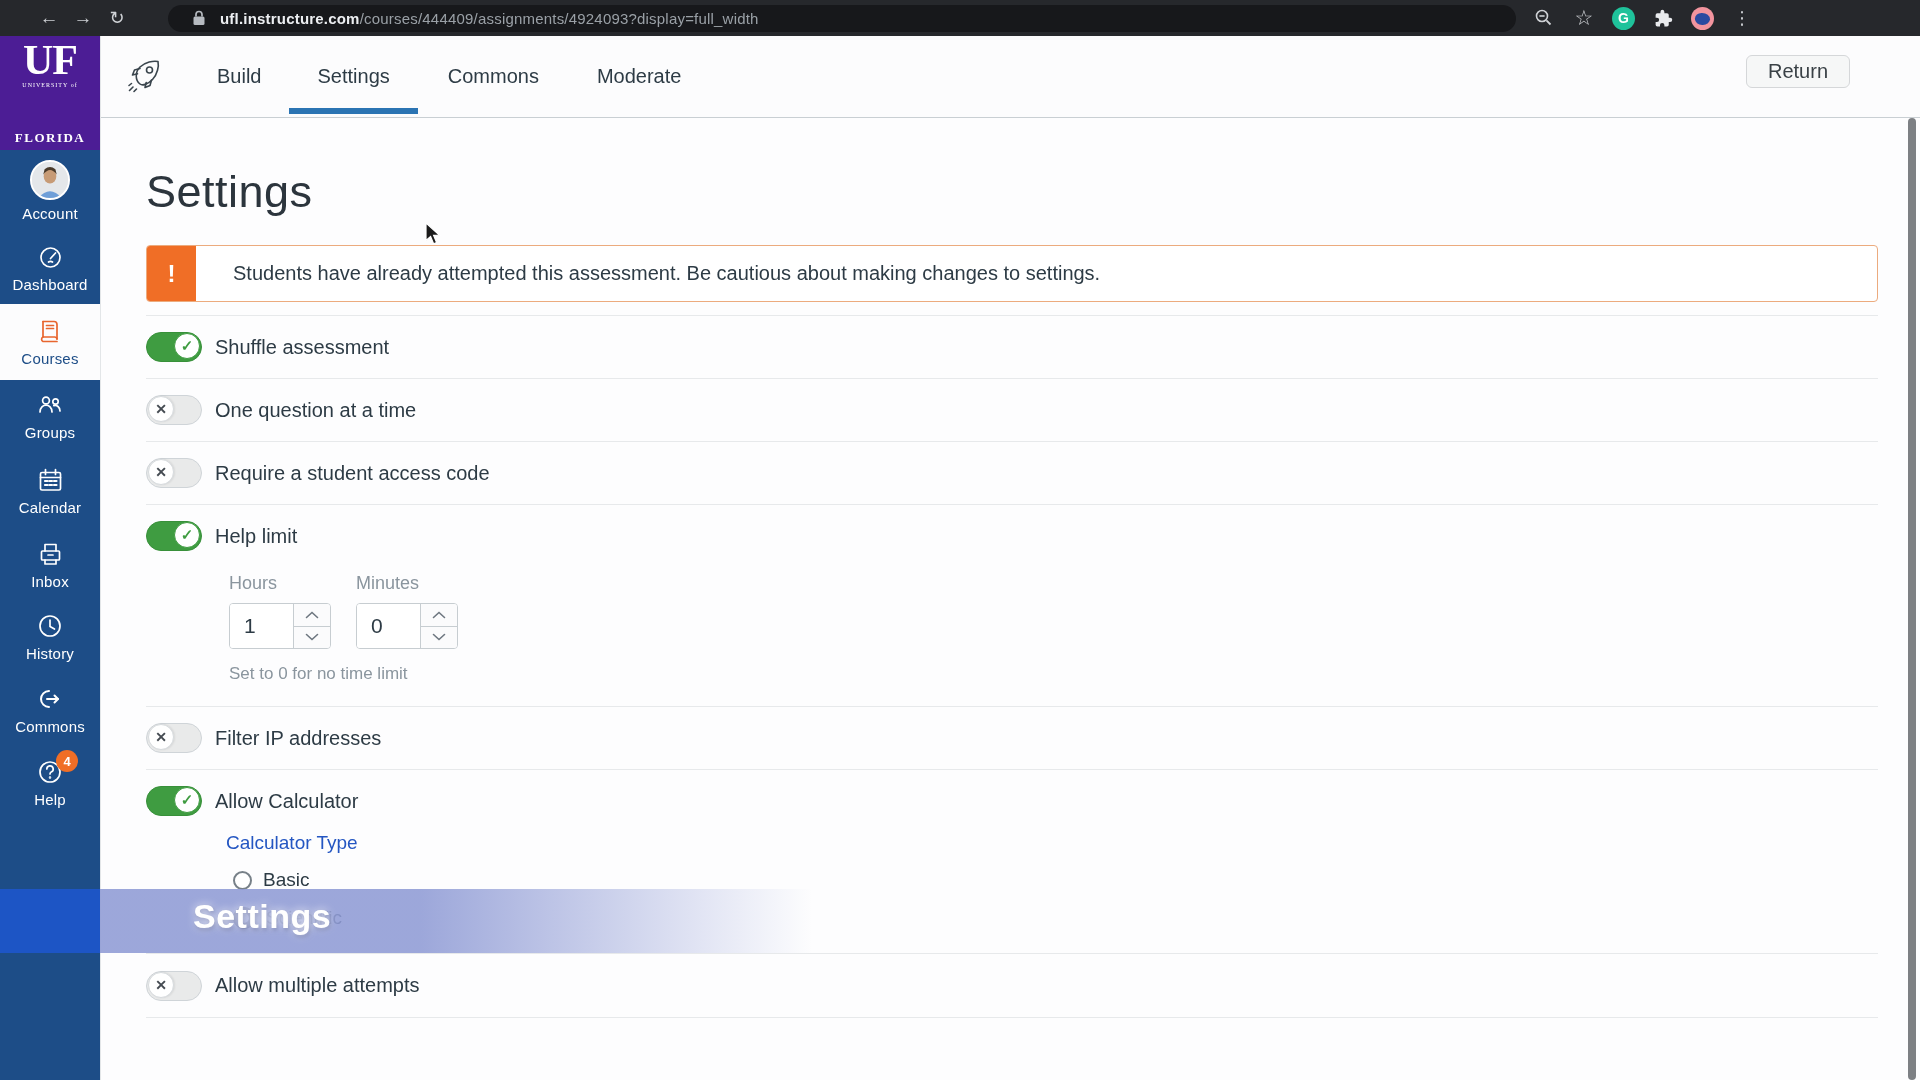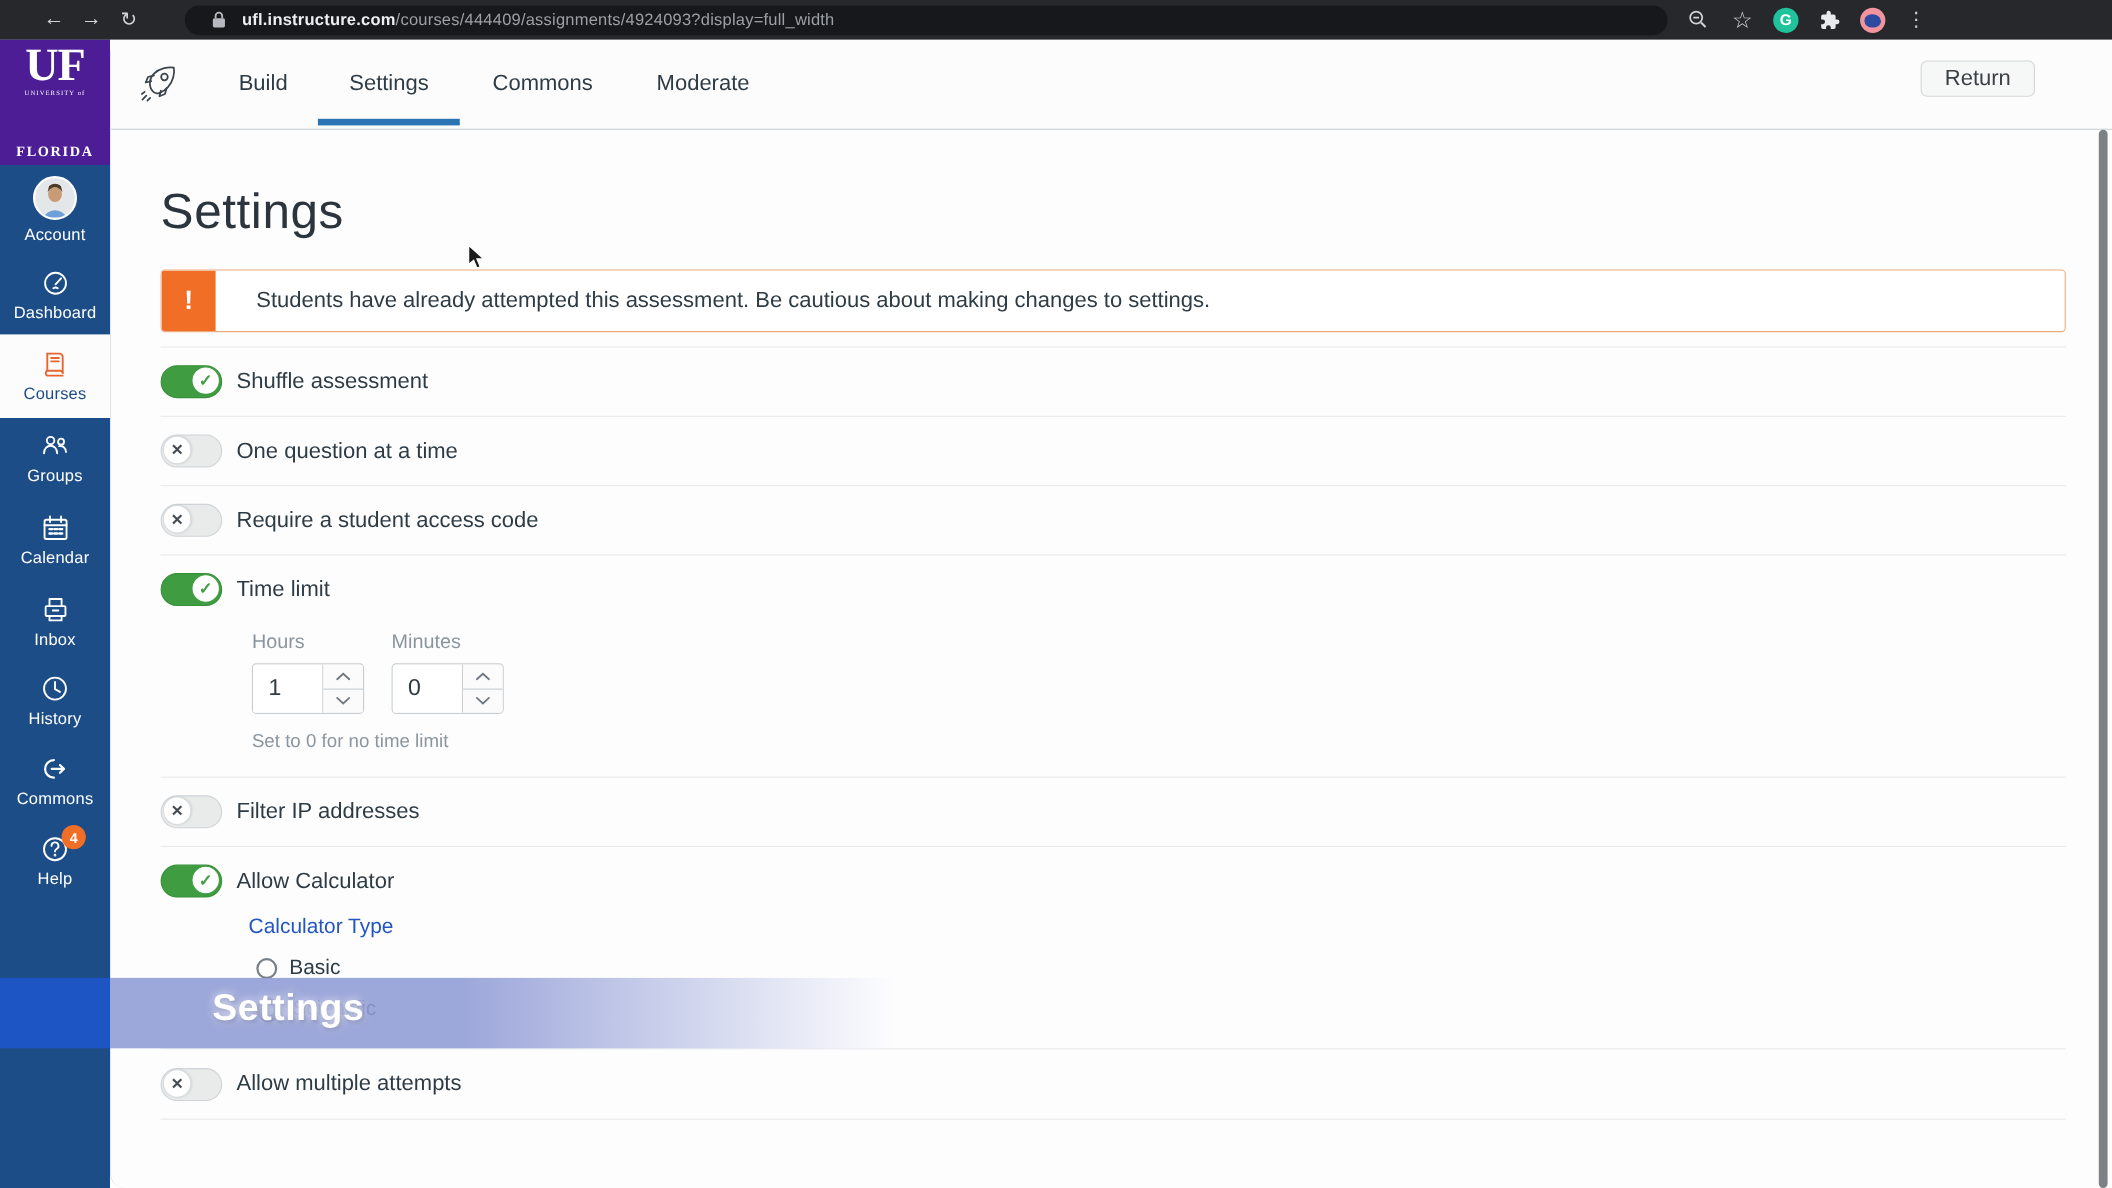--- a/index.html
+++ b/index.html
@@ -31,21 +31,21 @@
   .logo-florida{font-family:"Liberation Serif",serif;font-size:13px;letter-spacing:1.5px;font-weight:bold;margin-top:42px;}
   .nav-item{display:flex;flex-direction:column;align-items:center;justify-content:center;color:#fff;gap:5px;cursor:pointer;position:relative;}
   .nav-item .lbl{font-size:15px;letter-spacing:.2px;}
   .nav-item.active{background:#fcfcfd;}
   .nav-item.active .lbl{color:#1d4d87;}
   .avatar-ring{width:40px;height:40px;border-radius:50%;border:2px solid #fff;overflow:hidden;background:#e8eaec;}
   .badge{position:absolute;top:-8px;right:-14px;width:22px;height:22px;border-radius:50%;background:#f06e26;color:#fff;font-size:13px;font-weight:bold;display:flex;align-items:center;justify-content:center;}
   .icon-wrap{position:relative;width:28px;height:28px;display:flex;align-items:center;justify-content:center;}
 
   
-  .content{position:absolute;left:100px;top:36px;width:1820px;height:1044px;background:#fdfdfe;border-left:1px solid #e3e6e8;border-radius:13px;}
+  .content{position:absolute;left:100px;top:36px;width:1820px;height:1044px;background:#fdfdfe;border-left:1px solid #e3e6e8;}
   .tabbar{height:82px;display:flex;align-items:center;background:#fcfcfd;border-bottom:1px solid #c9cfd3;position:relative;}
   .rocket{margin-left:22px;width:42px;height:42px;flex:none;}
   .tab{font-size:20px;color:#2d3b45;position:relative;padding:26px 0;cursor:pointer;}
   .tab-build{margin-left:52px;}
   .tab-settings{margin-left:56px;}
   .tab-reports{margin-left:58px;}
   .tab-moderate{margin-left:58px;}
   .tab.active::after{content:"";position:absolute;left:-28px;right:-28px;bottom:0;height:6px;background:#2b74b3;}
   .return-btn{position:absolute;right:70px;top:19px;height:33px;padding:0 21px;background:#f6f7f7;border:1px solid #d5d7d9;border-radius:6px;font-size:20px;color:#3a4146;display:flex;align-items:center;cursor:pointer;}
 
@@ -306,21 +306,21 @@
             </span>
           <span class="row-lbl">Require a student access code</span>
         </div>
       </div>
 
       <div class="row">
         <div class="row-line">
           <span class="toggle state-on">
               <span class="knob"></span>
             </span>
-          <span class="row-lbl">Time limit</span>
+          <span class="row-lbl">Help limit</span>
         </div>
         <div class="tl-sub">
           <div class="tl-cols">
             <div class="tl-col">
               <div class="tl-lab">Hours</div>
               <div class="num-box">
                 <input value="1" style="">
                 <span class="steppers">
                   <span class="step">
                       <svg width="14" height="8" viewBox="0 0 14 8" fill="none" stroke="#6e7780" stroke-width="1.6" stroke-linecap="round">

